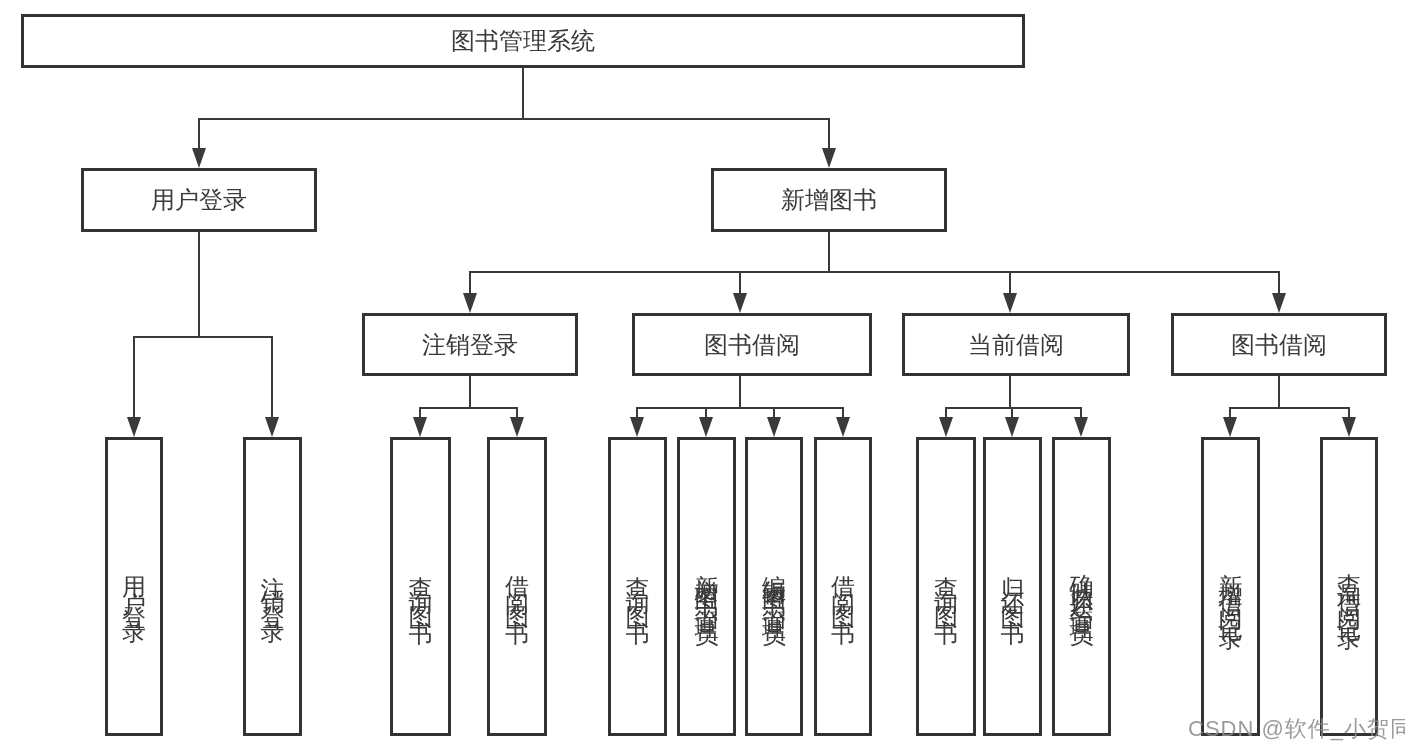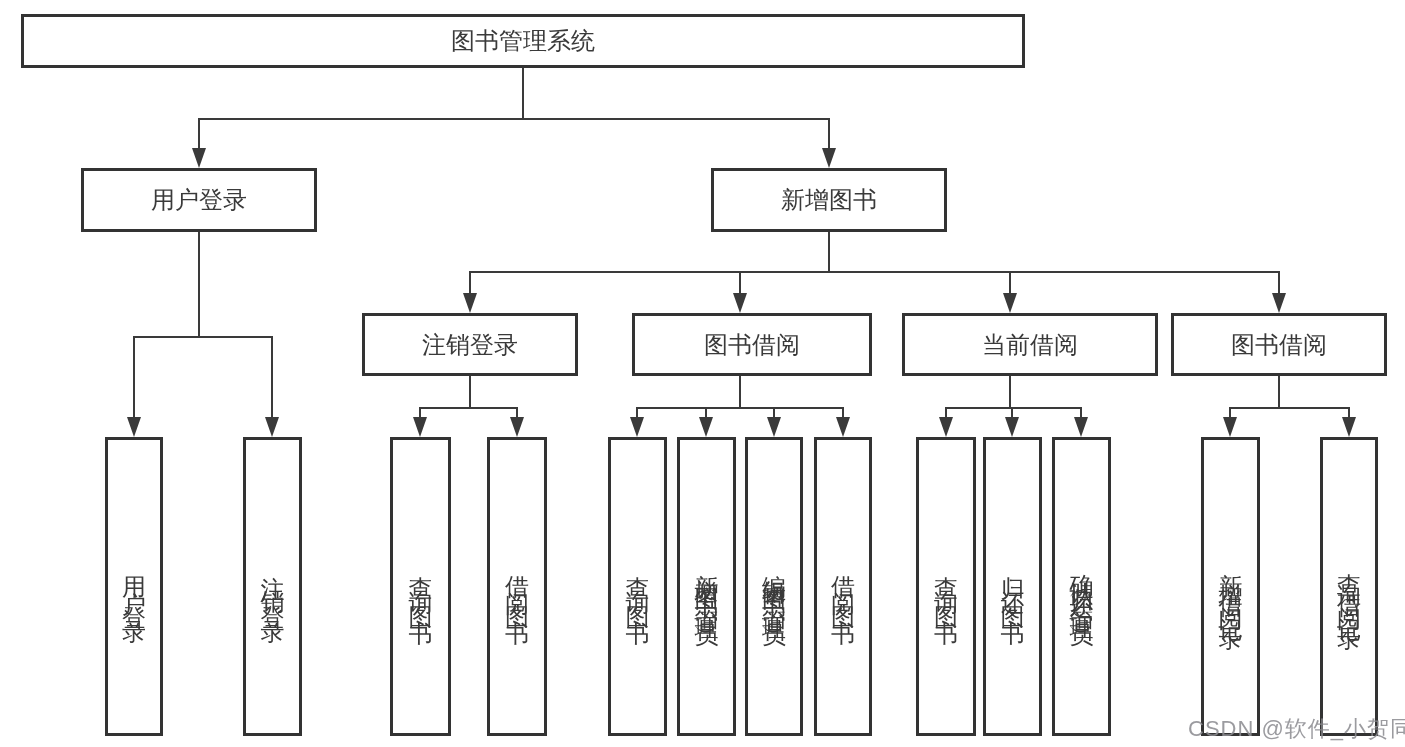--- a/index.html
+++ b/index.html
@@ -50,21 +50,21 @@
   </div>
 
   <div class="box" style="left:362px;top:313px;width:216px;height:63px">
     <span class="lbl">注销登录</span>
   </div>
 
   <div class="box" style="left:632px;top:313px;width:240px;height:63px">
     <span class="lbl">图书借阅</span>
   </div>
 
-  <div class="box" style="left:902px;top:313px;width:256px;height:63px">
+  <div class="box" style="left:902px;top:313px;width:228px;height:63px">
     <span class="lbl">当前借阅</span>
   </div>
 
   <div class="box" style="left:1171px;top:313px;width:216px;height:63px">
     <span class="lbl">图书借阅</span>
   </div>
 
   <div class="box vbox" style="left:105px;top:437px;width:58px;height:299px">
     <span class="lbl">用户登录</span>
   </div>

